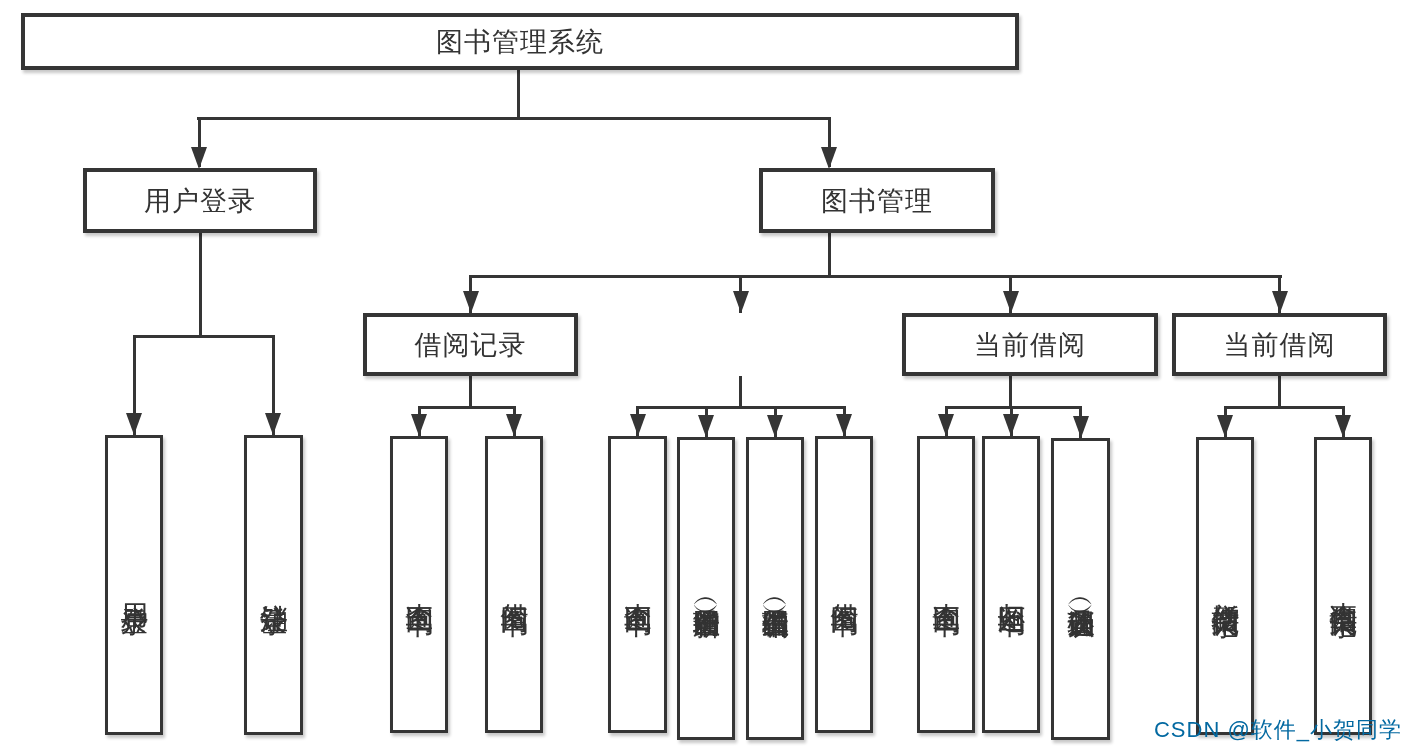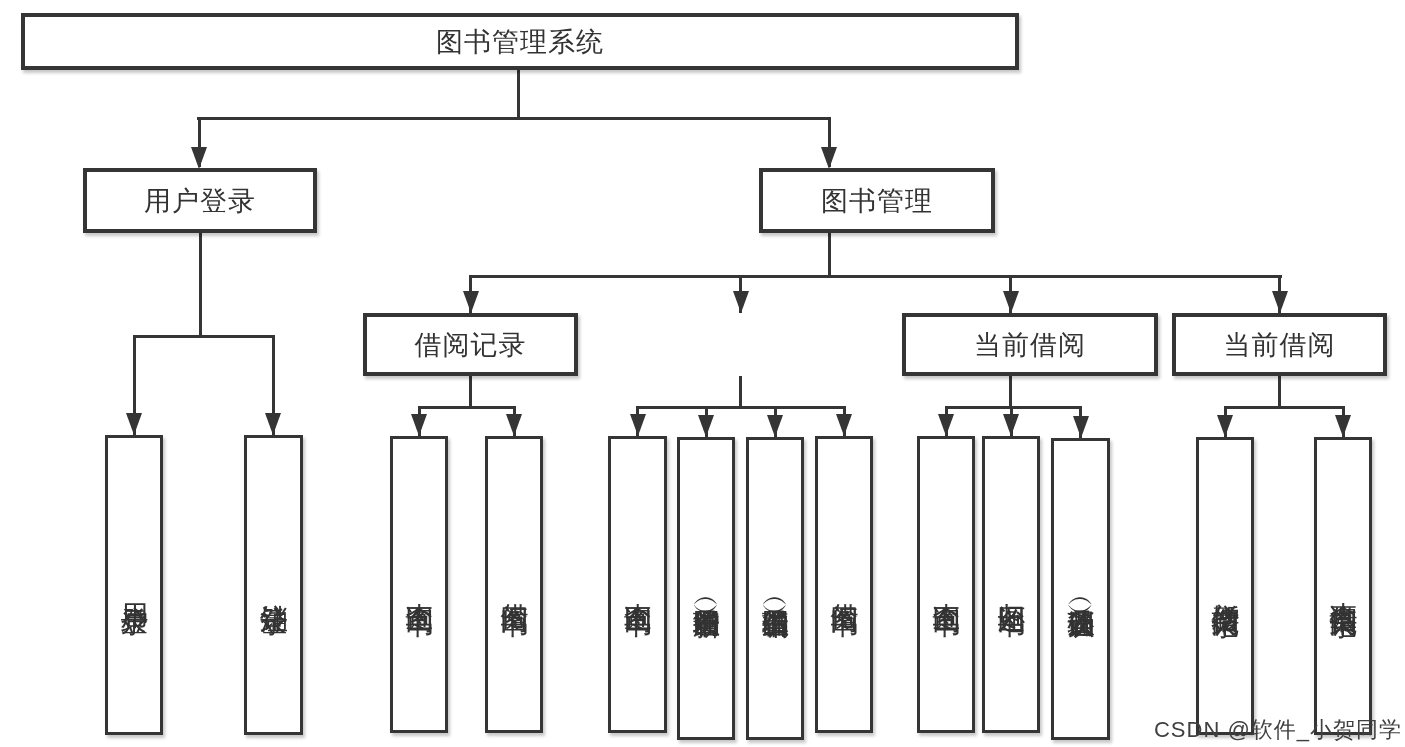--- a/index.html
+++ b/index.html
@@ -54,21 +54,21 @@
     border-right: 8px solid transparent;
     border-top: 22px solid #353535;
     z-index: 1;
   }
   .watermark {
     position: absolute;
     right: 3px;
     bottom: 2px;
     font-size: 22px;
     letter-spacing: 1px;
-    color: #404040;
+    color: #0369a1;
     z-index: 5;
     white-space: nowrap;
   }
 </style>
 </head>
 <body>
 
 <div class="stage">
 
   <div class="hbox" style="left:21px; top:13px; width:998px; height:57px;">图书管理系统</div>

